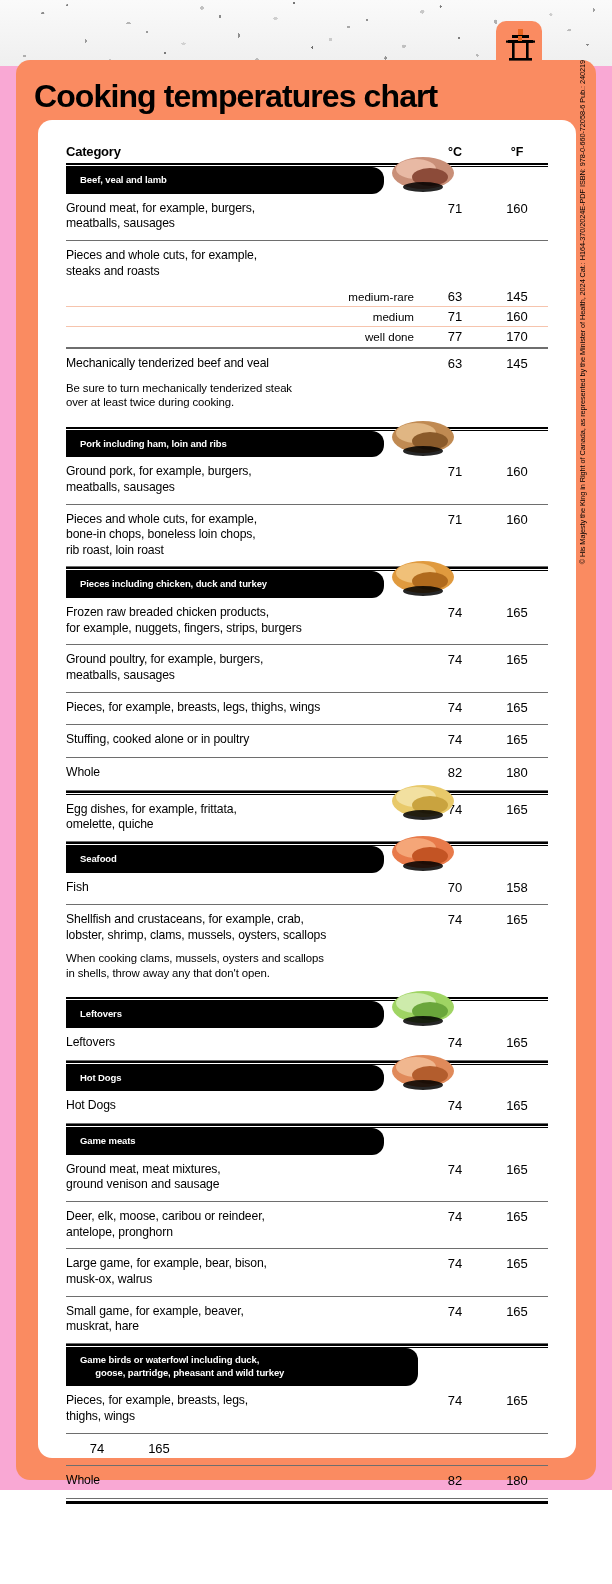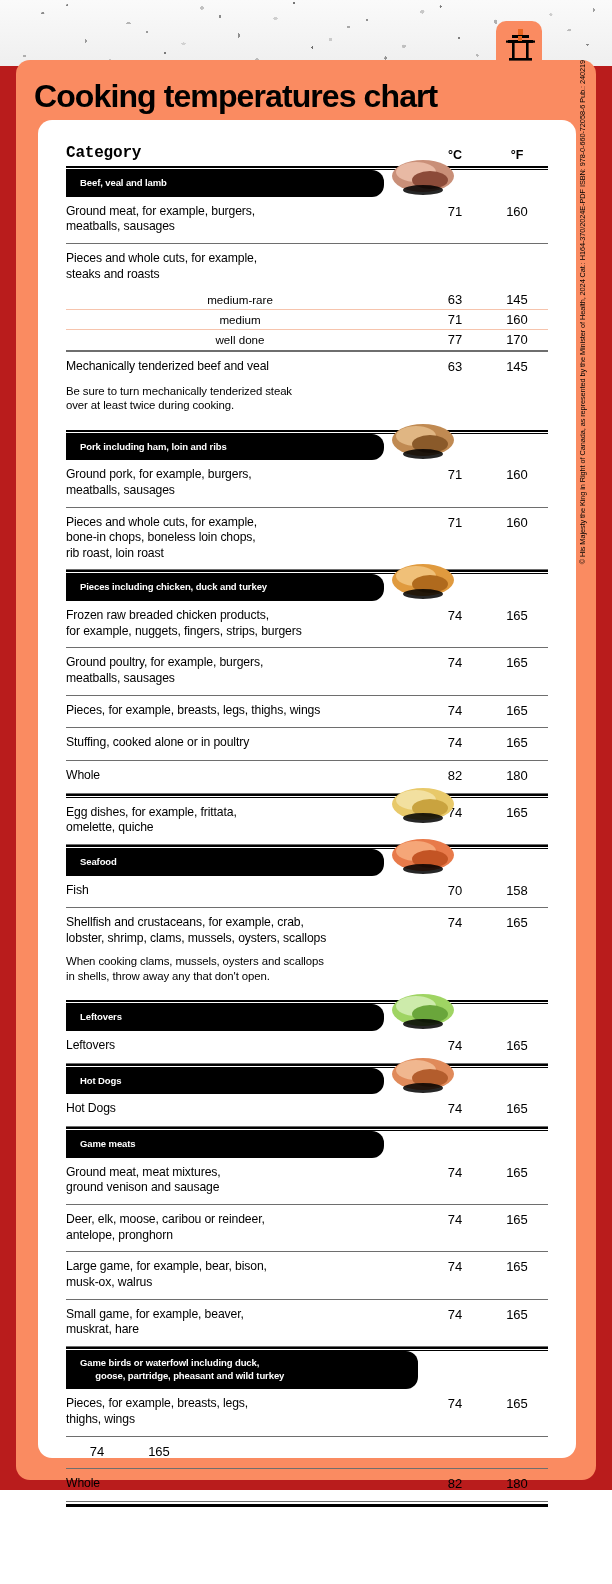--- a/index.html
+++ b/index.html
@@ -9,21 +9,21 @@
     height: 1584px;
     background: #ffffff;
     font-family: "Liberation Sans", sans-serif;
     overflow: hidden;
   }
 
   #page {
     position: relative;
     width: 612px;
     height: 1512px;
-    background: #b91c1c;
+    background: #f9a8d4;
     overflow: hidden;
   }
 
   
   .texture {
     position: absolute;
     left: 0; top: 0;
     width: 612px; height: 66px;
     background-color: #f4f4f4;
     background-image:
@@ -106,21 +106,21 @@
   .table-wrap { position: absolute; left: 28px; top: 24px; width: 482px; }
 
   
   .r { display: flex; align-items: flex-start; }
   .c-cat { width: 358px; }
   .c-c   { width: 62px; text-align: center; }
   .c-f   { width: 62px; text-align: center; }
 
   
   .thead { display: flex; align-items: flex-end; padding-bottom: 4px; }
-  .thead .c-cat { font-size: 16px; font-weight: bold; color: #000; letter-spacing: -0.2px; font-family: Liberation Mono, monospace; }
+  .thead .c-cat { font-size: 13px; font-weight: bold; color: #000; letter-spacing: -0.2px; }
   .thead .c-c, .thead .c-f { font-size: 12.5px; font-weight: bold; color: #000; }
 
   .rule-double {
     height: 4px;
     border-top: 2.2px solid #000;
     border-bottom: 1px solid #000;
     margin-bottom: 0px;
   }
   .rule-top-strong { border-top: 2.6px solid #000; height: 4px; border-bottom: 1.1px solid #000; }
 
@@ -179,21 +179,21 @@
   }
 
   
   .subrow {
     display: flex;
     align-items: center;
     padding: 2px 0 2px 0;
     border-bottom: 1px solid #f6c4ad;
   }
   .subrow:last-child { border-bottom: none; }
-  .subrow .c-cat { text-align: center; padding-right: 10px; font-size: 11.6px; }
+  .subrow .c-cat { text-align: right; padding-right: 10px; font-size: 11.6px; }
   .subrow .c-c, .subrow .c-f { font-size: 13px; }
   .sub-end { border-top: 2.4px solid #6e6e6e; height: 0; margin-top: 1px; }
 
   .rule-bottom { border-top: 3px solid #000; margin-top: 2px; }
 
   
   .legal {
     position: absolute;
     left: 578px;
     top: 0px;

